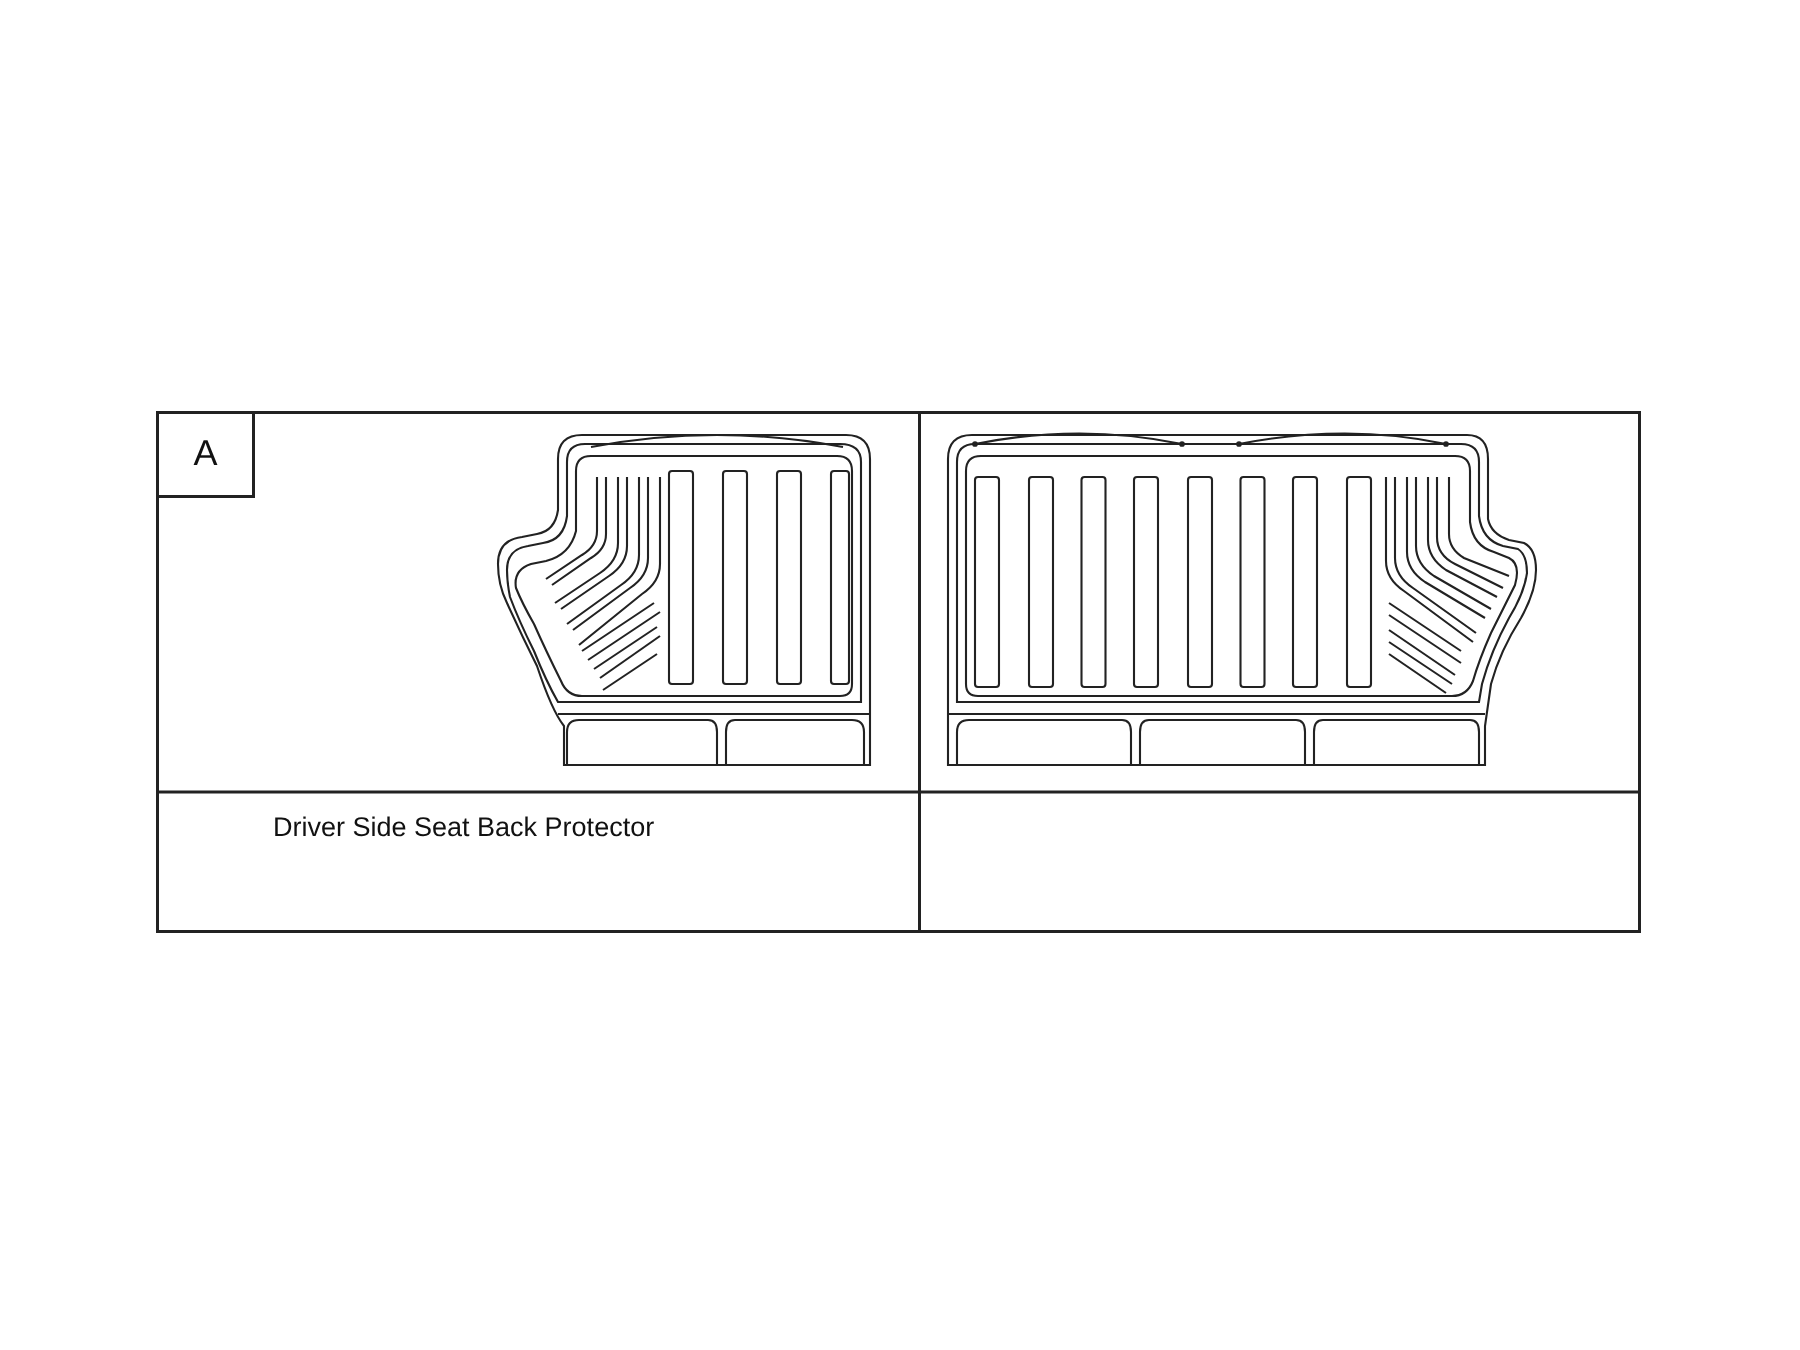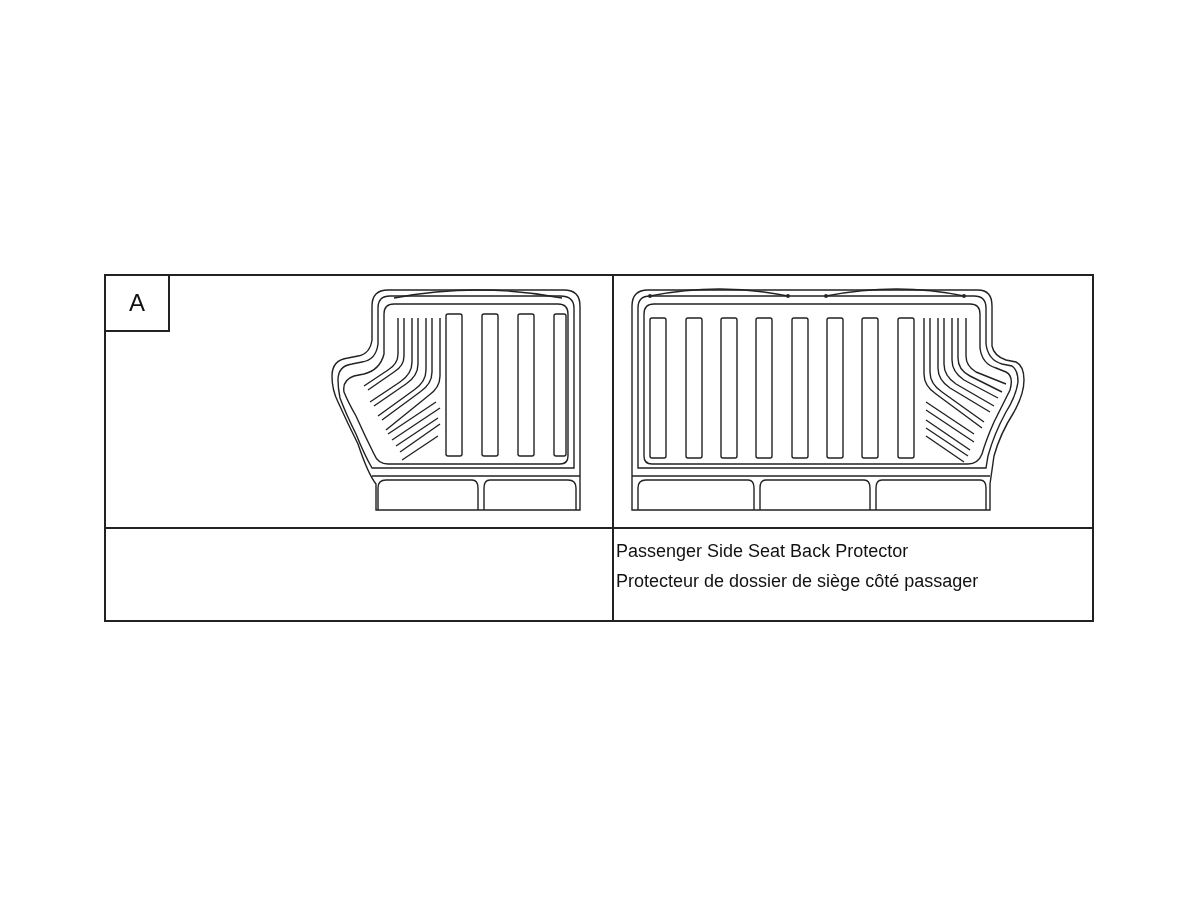--- a/index.html
+++ b/index.html
@@ -90,18 +90,15 @@
     <path d="M296 144 L338 172"></path>
     <path d="M296 152 L334 178"></path>
 
     <line x1="2" y1="192" x2="360" y2="192"></line>
     <path d="M8 226 L8 204 Q8 196 16 196 L118 196 Q124 196 124 204 L124 226"></path>
     <path d="M130 226 L130 204 Q130 196 136 196 L234 196 Q240 196 240 204 L240 226"></path>
     <path d="M246 226 L246 204 Q246 196 252 196 L350 196 Q356 196 356 204 L356 226"></path>
   </svg>
 
   <div class="caption" style="left:76px; top:260px;">
-  </div>
-  <div class="caption" style="left:510px; top:260px;">
-    <div>Passenger Side Seat Back Protector</div>
-    <div>Protecteur de dossier de siège côté passager</div>
+    <div>Driver Side Seat Back Protector</div>
   </div>
 </div>
 
 </body></html>

